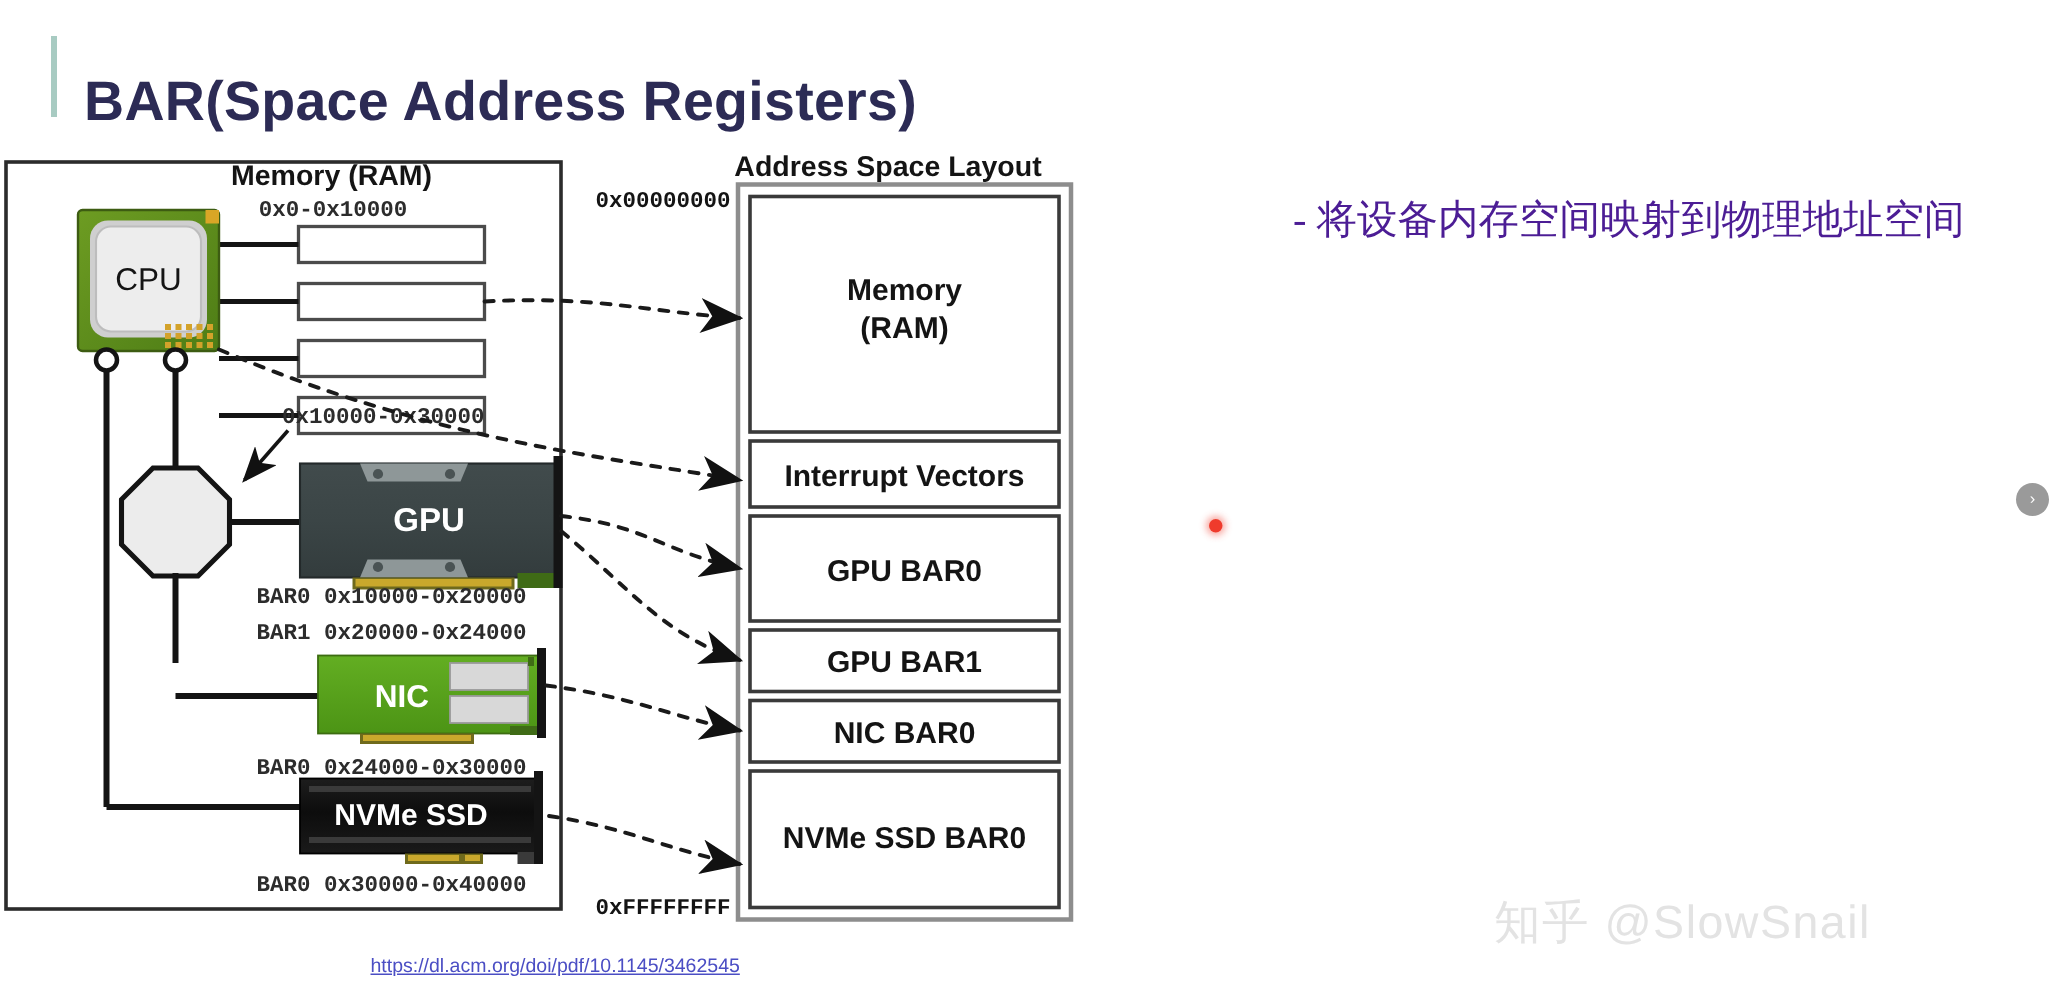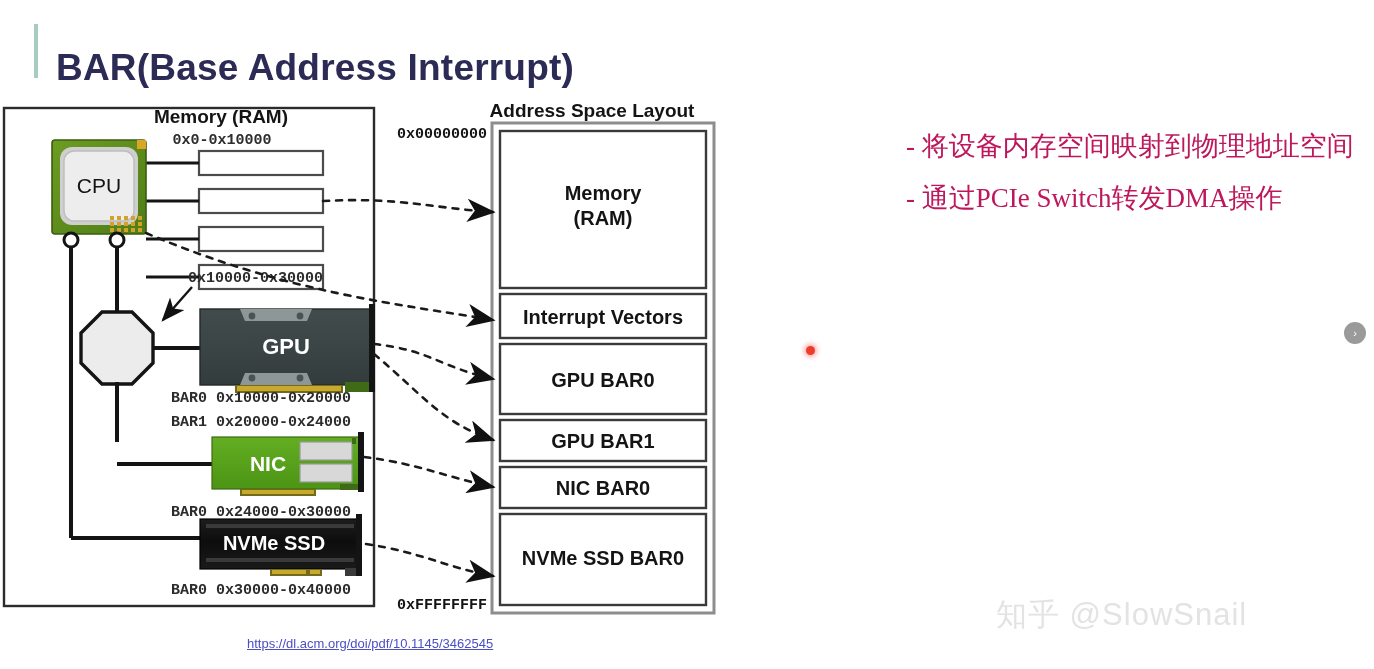--- a/index.html
+++ b/index.html
@@ -59,25 +59,24 @@
   
   #bullets {
     position: absolute;
     left: 862px;
     top: 132px;
     width: 512px;
   }
   .bullet {
     font-family: "Liberation Serif", "DejaVu Serif", serif;
     font-size: 27px;
-    color: #be185d;
+    color: #4c1d95;
     line-height: 1.05;
     margin-bottom: 24px;
     white-space: nowrap;
-    margin-left: 44px;
   }
 
   
   #watermark {
     position: absolute;
     left: 996px;
     top: 594px;
     font-size: 31px;
     color: #e3e3e3;
     letter-spacing: 1px;
@@ -110,21 +109,21 @@
     height: 9px;
     border-radius: 50%;
     background: #ef3b2c;
     box-shadow: 0 0 5px 2px rgba(239,59,44,0.45);
   }
 </style>
 </head>
 <body>
 
 <div id="title-accent-bar"></div>
-<h1 id="slide-title">BAR(Base Address Interrupt)</h1>
+<h1 id="slide-title">BAR(Space Address Registers)</h1>
 
 <div id="figure">
 <svg width="860" height="570" viewBox="0 0 860 570" xmlns="http://www.w3.org/2000/svg">
   <defs>
     <marker id="arrowHead" markerWidth="11" markerHeight="9" refX="10" refY="4.5" orient="auto">
       <path d="M0,0 L11,4.5 L0,9 L3,4.5 Z" fill="#111111"></path>
     </marker>
     <marker id="arrowHeadSmall" markerWidth="10" markerHeight="8" refX="9" refY="4" orient="auto">
       <path d="M0,0 L10,4 L0,8 L2.6,4 Z" fill="#111111"></path>
     </marker>
@@ -296,20 +295,19 @@
     <path d="M364,375 C420,382 445,395 493,405" marker-end="url(#arrowHead)"></path>
     <path d="M366,462 C420,470 445,485 493,494" marker-end="url(#arrowHead)"></path>
   </g>
 </svg>
 </div>
 
 <a id="source-link" href="#">https://dl.acm.org/doi/pdf/10.1145/3462545</a>
 
 <div id="bullets">
   <div class="bullet">- 将设备内存空间映射到物理地址空间</div>
-  <div class="bullet">- 通过PCIe Switch转发DMA操作</div>
 </div>
 
 <div id="watermark">知乎 @SlowSnail</div>
 
 <div id="edge-button">›</div>
 
 <div id="pointer-dot"></div>
 
 </body></html>

